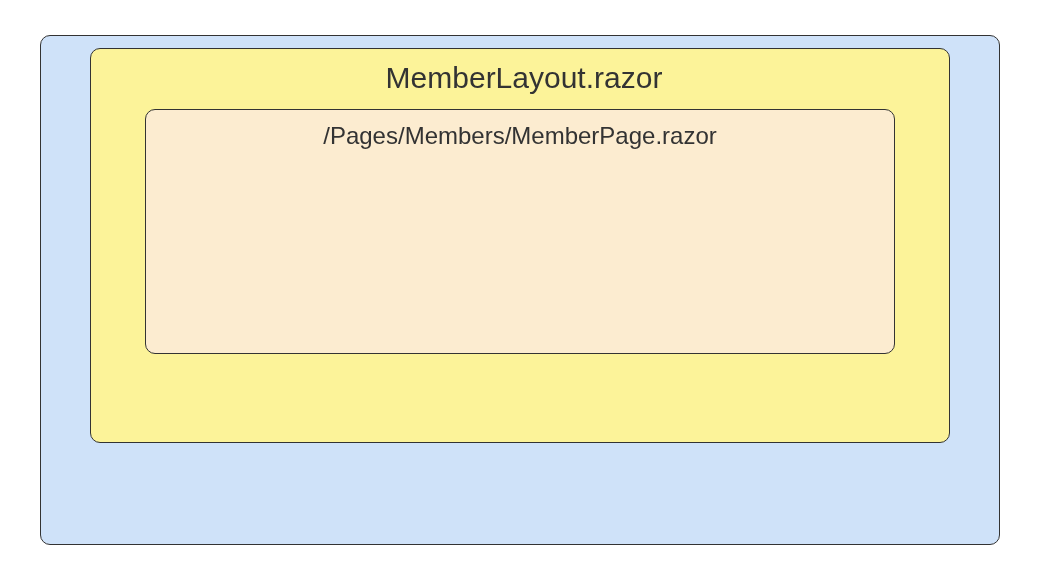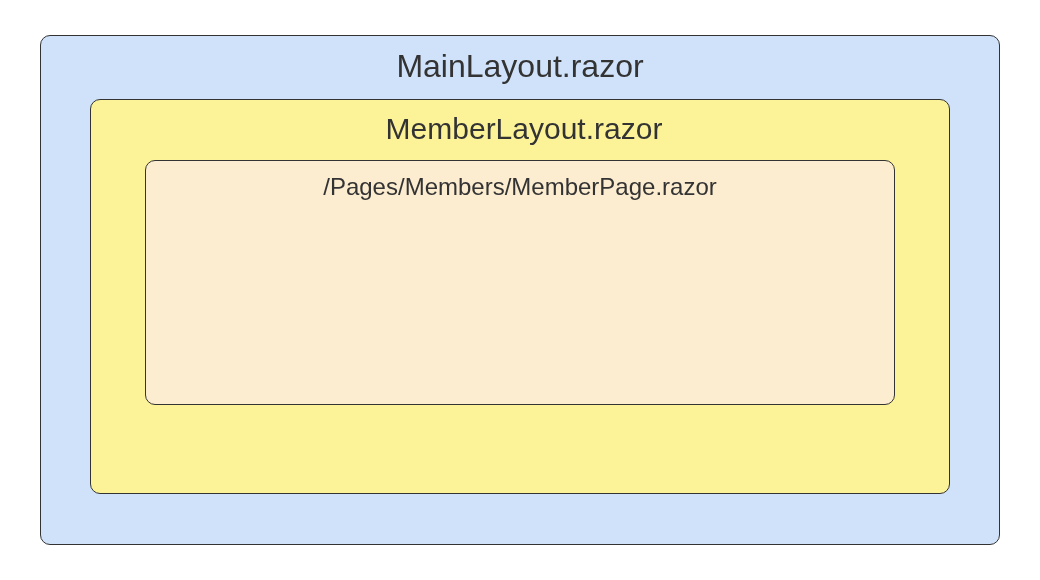--- a/index.html
+++ b/index.html
@@ -65,20 +65,19 @@
     .inner-title {
       font-size: 24px;
       color: #333;
       text-align: center;
     }
   </style>
 </head>
 <body>
 
 <div class="outer-layout">
-  <div class="outer-title">MainLayout.razor</div>
   <div class="middle-layout">
     <div class="middle-title">MemberLayout.razor</div>
     <div class="inner-page">
       <div class="inner-title">/Pages/Members/MemberPage.razor</div>
     </div>
   </div>
 </div>
 
 </body></html>

